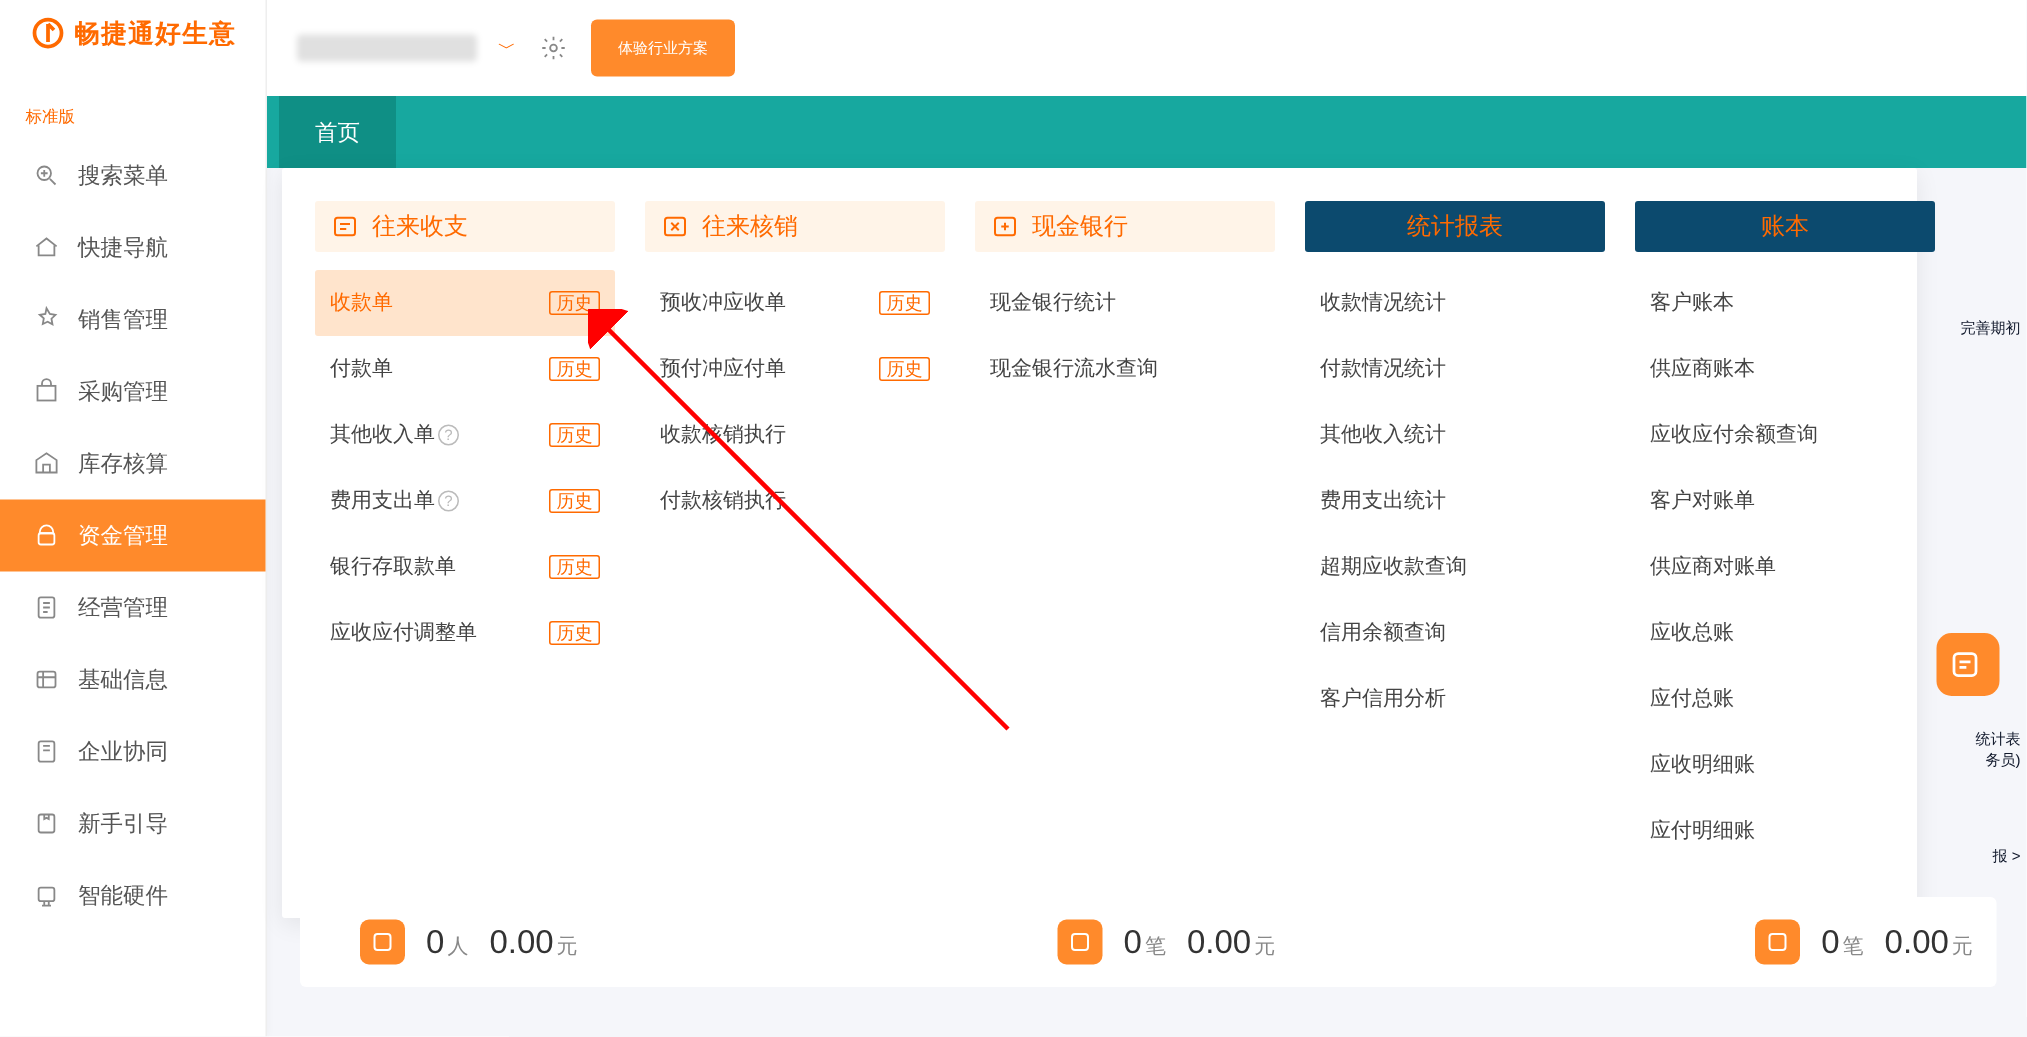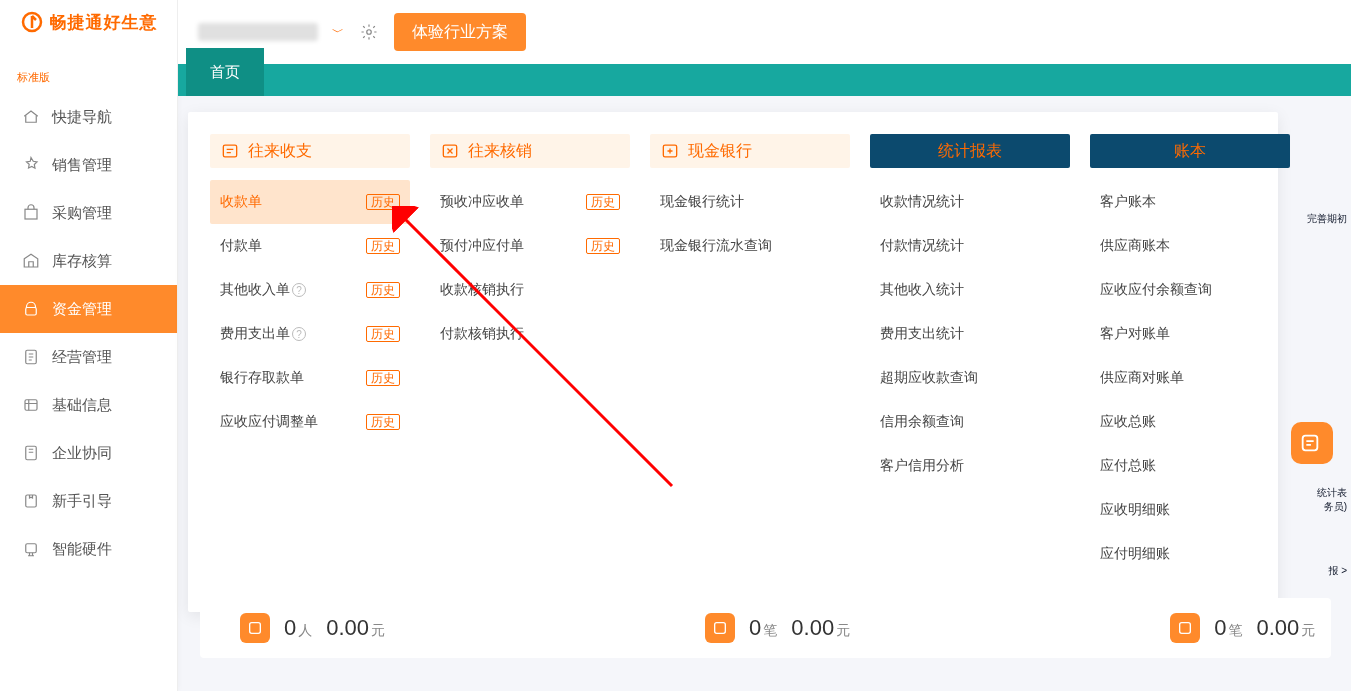--- a/index.html
+++ b/index.html
@@ -18,23 +18,23 @@
     .nav-icon { width:18px; height:18px; display:flex; align-items:center; justify-content:center; }
     .nav-icon svg { width:18px; height:18px; stroke:#888; stroke-width:1.6; fill:none; }
     .nav-label { font-size:15px; }
     
     .header { position:absolute; left:178px; right:0; top:0; height:64px; background:#fff; display:flex; align-items:center; padding:0 20px; gap:16px; }
     .org-select { display:flex; align-items:center; gap:14px; color:#888; }
     .org-select .blur { width:120px; height:18px; background:rgba(0,0,0,0.12); border-radius:3px; filter:blur(2px); }
     .chev { color:#ff6a00; font-size:12px; }
     .gear { width:18px; height:18px; }
     .gear svg{width:18px;height:18px;stroke:#888;fill:none;stroke-width:1.6;}
-    .cta { height:38px; padding:0 18px; background:#ff8a2b; color:#fff; border:none; border-radius:4px; font-size:16px; cursor:pointer; }
-    
-    .tealbar { position:absolute; left:178px; right:0; top:64px; height:32px; background:#17a89f; display:flex; align-items:flex-end; padding-left:8px; }
+    .cta { height:38px; padding:0 18px; background:#ff8a2b; color:#fff; border:none; border-radius:4px; font-size:10px; cursor:pointer; }
+    
+    .tealbar { position:absolute; left:178px; right:0; top:64px; height:48px; background:#17a89f; display:flex; align-items:flex-end; padding-left:8px; }
     .tealtab { height:48px; display:flex; align-items:center; padding:0 24px; color:#fff; font-size:15px; background:#0f8f85; cursor:pointer; }
     
     .right-strip { position:absolute; right:0; top:112px; bottom:0; width:70px; color:#0f172a; font-size:10px; overflow:hidden;}
     .right-strip div { text-align:right; padding-right:4px; white-space:nowrap; }
     .right-badge { position:absolute; right:18px; top:310px; width:42px; height:42px; border-radius:10px; background:#ff8a2b; display:flex; align-items:center; justify-content:center; }
     .right-badge svg { width:22px; height:22px; stroke:#fff; fill:none; stroke-width:2;}
     
     .mega { position:absolute; left:188px; top:112px; width:1090px; height:500px; background:#fff; box-shadow:0 4px 16px rgba(0,0,0,0.08); border-radius:2px; padding:22px 22px 10px; display:flex; gap:20px; }
     .col { flex:0 0 200px; }
     .col:nth-child(1){flex-basis:200px;}
@@ -74,20 +74,30 @@
           </svg>
       </span>
       <span class="brand-text">畅捷通好生意</span>
     </div>
     <span class="brand-sub">标准版</span>
   </div>
   <div class="nav" id="nav">
       <div class="nav-item">
         <span class="nav-icon">
           <svg viewBox="0 0 24 24">
+            <circle cx="10" cy="10" r="6"></circle>
+            <path d="M20 20l-5-5"></path>
+            <path d="M7 10h6M10 7v6"></path>
+          </svg>
+        </span>
+        <span class="nav-label">搜索菜单</span>
+      </div>
+      <div class="nav-item">
+        <span class="nav-icon">
+          <svg viewBox="0 0 24 24">
             <path d="M3 11l9-7 9 7"></path>
             <path d="M5 10v9h14v-9"></path>
           </svg>
         </span>
         <span class="nav-label">快捷导航</span>
       </div>
       <div class="nav-item">
         <span class="nav-icon">
           <svg viewBox="0 0 24 24">
             <path d="M12 2l3 5 5 .8-3.6 3.5.9 5-4.3-2.3L8.7 16l.9-5L6 7.8 11 7z"></path>

